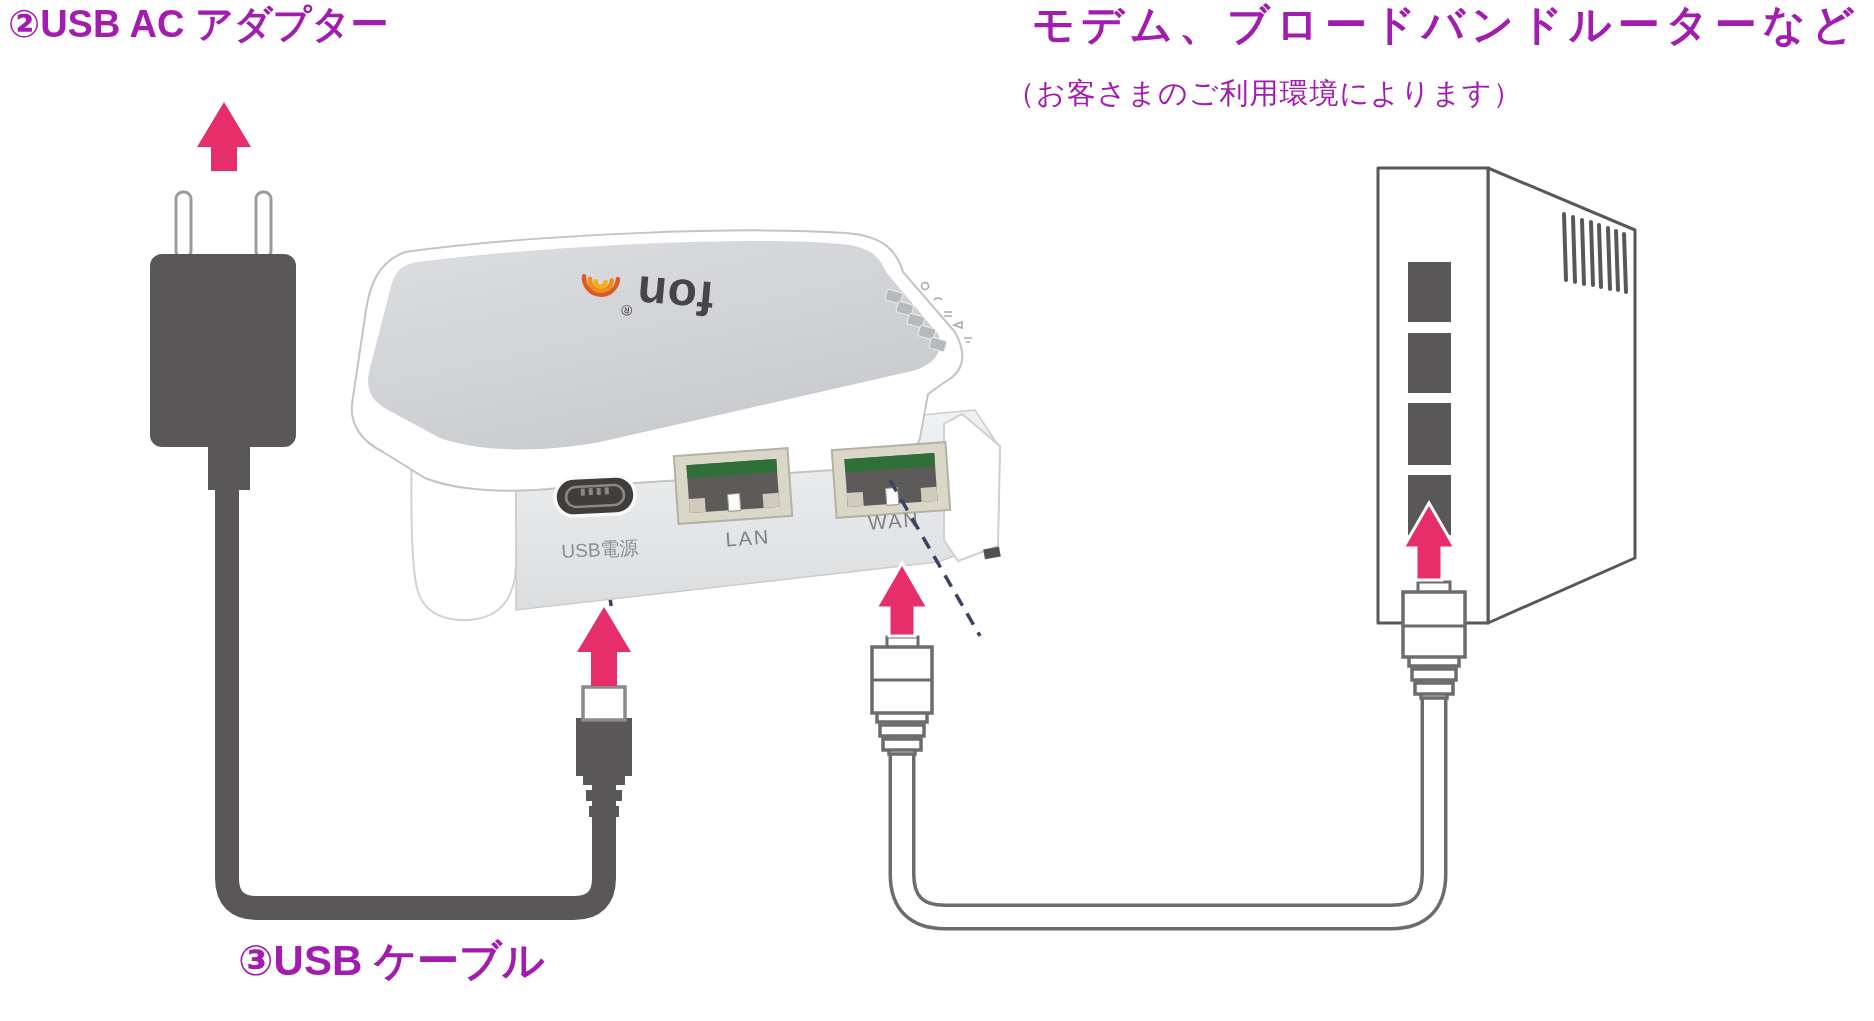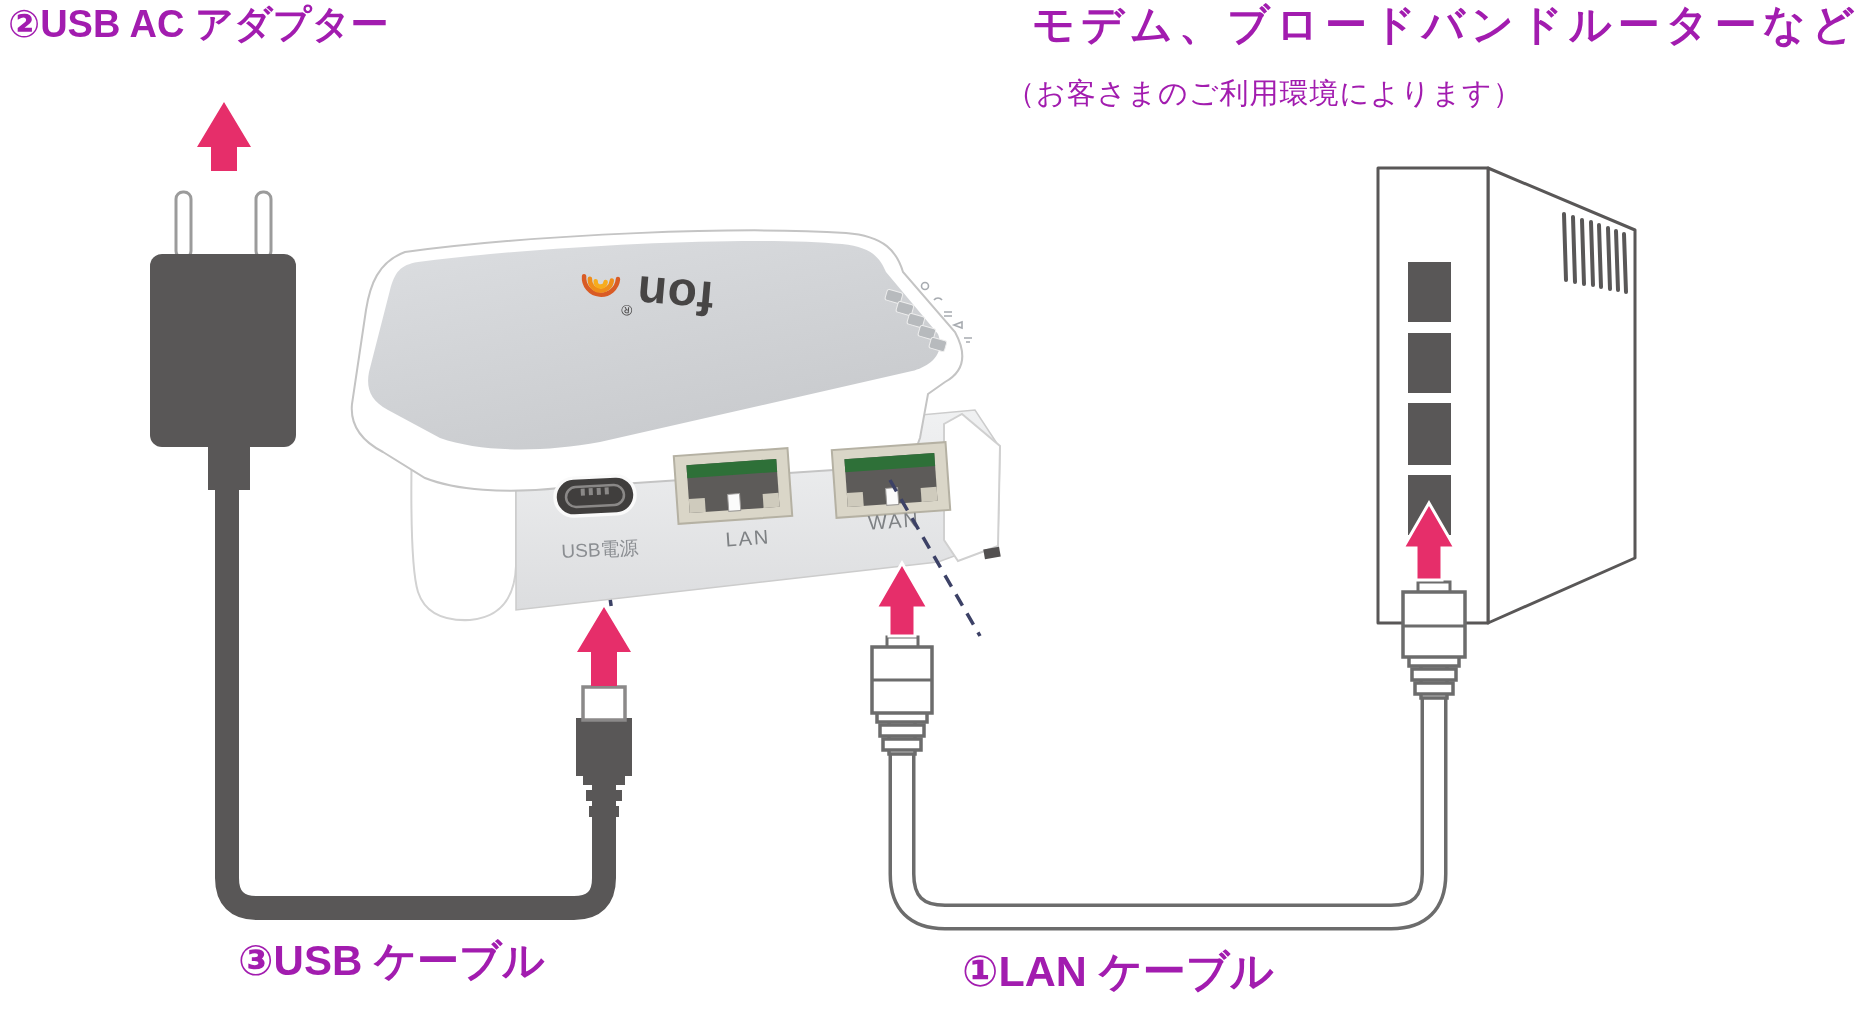--- a/index.html
+++ b/index.html
@@ -187,15 +187,14 @@
         <line x1="1403" y1="626" x2="1465" y2="626" stroke-width="3"></line>
       </g>
       <polygon points="1429,503 1403,548 1416,548 1416,580 1442,580 1442,548 1455,548" fill="#e62e6a" stroke="#ffffff" stroke-width="3"></polygon>
     </g>
   </svg>
 
   <div class="lbl lbl-usb-ac">②USB AC アダプター</div>
   <div class="lbl lbl-modem-title">モデム、ブロードバンドルーターなど</div>
   <div class="lbl lbl-modem-note">（お客さまのご利用環境によります）</div>
   <div class="lbl lbl-usb-cable">③USB ケーブル</div>
-  <div class="lbl lbl-lan-cable">①LAN ケーブル</div>
 
 </div>
 
 </body></html>

